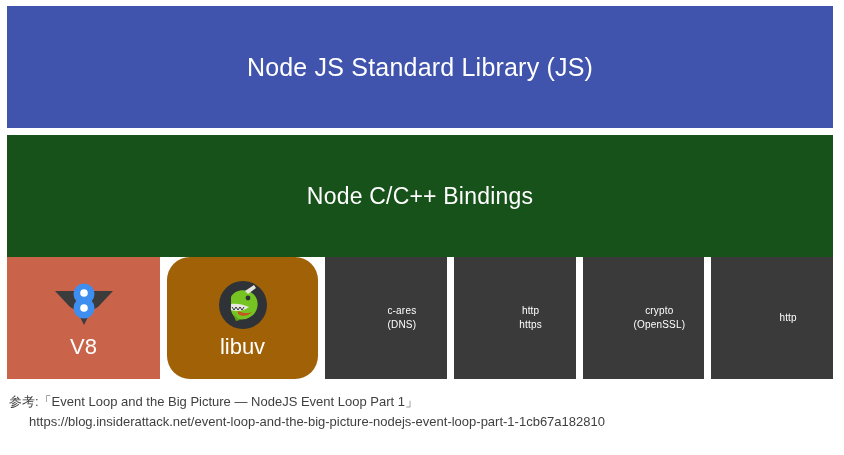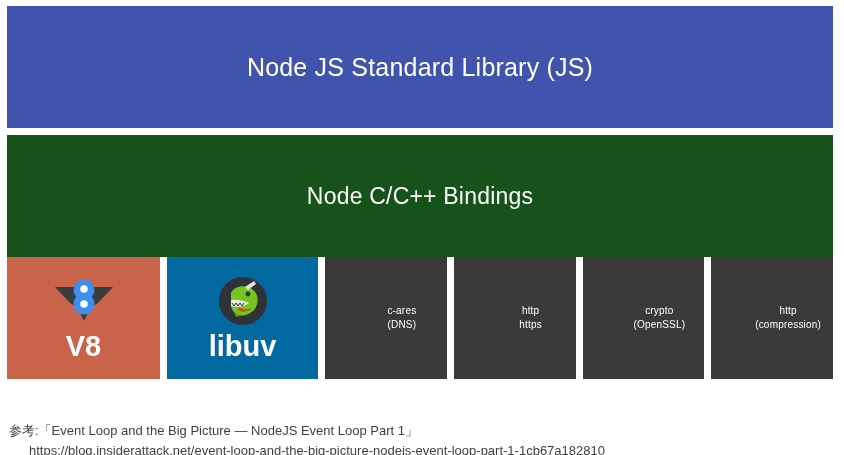--- a/index.html
+++ b/index.html
@@ -73,36 +73,37 @@
     color: #ffffff;
     text-align: center;
     position: relative;
   }
   .comp-v8 {
     flex: 0 0 153px;
     background: #c9634a;
   }
   .comp-libuv {
     flex: 0 0 151px;
-    background: #0369a1;
+    background: #a16207;
+    border-radius: 23px;
   }
   .comp-dark {
     flex: 1 1 0;
     background: #3a3a3a;
   }
   .comp-logo {
     height: 56px;
     display: flex;
     align-items: center;
     justify-content: center;
     margin-bottom: 2px;
   }
   .comp-name {
-    font-size: 29px;
-    font-weight: 700;
+    font-size: 22px;
+    font-weight: 400;
     line-height: 1.1;
   }
   .comp-text {
     font-size: 10px;
     line-height: 1.45;
     font-weight: 400;
     letter-spacing: 0.2px;
     margin-left: 32px;
   }
   .comp-text .ln { display: block; }
@@ -111,21 +112,21 @@
   .credit {
     position: absolute;
     left: 9px;
     top: 392px;
     width: 720px;
     color: #3f3f3f;
     font-size: 13px;
     line-height: 19.5px;
     font-family: "Liberation Sans", sans-serif;
   }
-  .credit .line { display: block; white-space: pre; margin-top: 29px; }
+  .credit .line { display: block; white-space: pre; }
   .credit .url-wrap { white-space: normal; display: block; word-break: break-all; margin-left: 20px; }
 </style>
 </head>
 <body>
 
 <div class="slide">
 
   <div class="stack">
 
     <div class="band band-std">
@@ -189,21 +190,20 @@
       <div class="comp comp-dark">
         <div class="comp-text">
           <span class="ln">crypto</span>
           <span class="ln">(OpenSSL)</span>
         </div>
       </div>
 
       <div class="comp comp-dark">
         <div class="comp-text">
           <span class="ln">http</span>
-          <span class="ln">(compression)</span>
         </div>
       </div>
 
     </div>
   </div>
 
   <div class="credit">
     <span class="line">参考:「Event Loop and the Big Picture — NodeJS Event Loop Part 1」</span>
     <span class="url-wrap">https://blog.insiderattack.net/event-loop-and-the-big-picture-nodejs-event-loop-part-1-1cb67a182810</span>
   </div>

